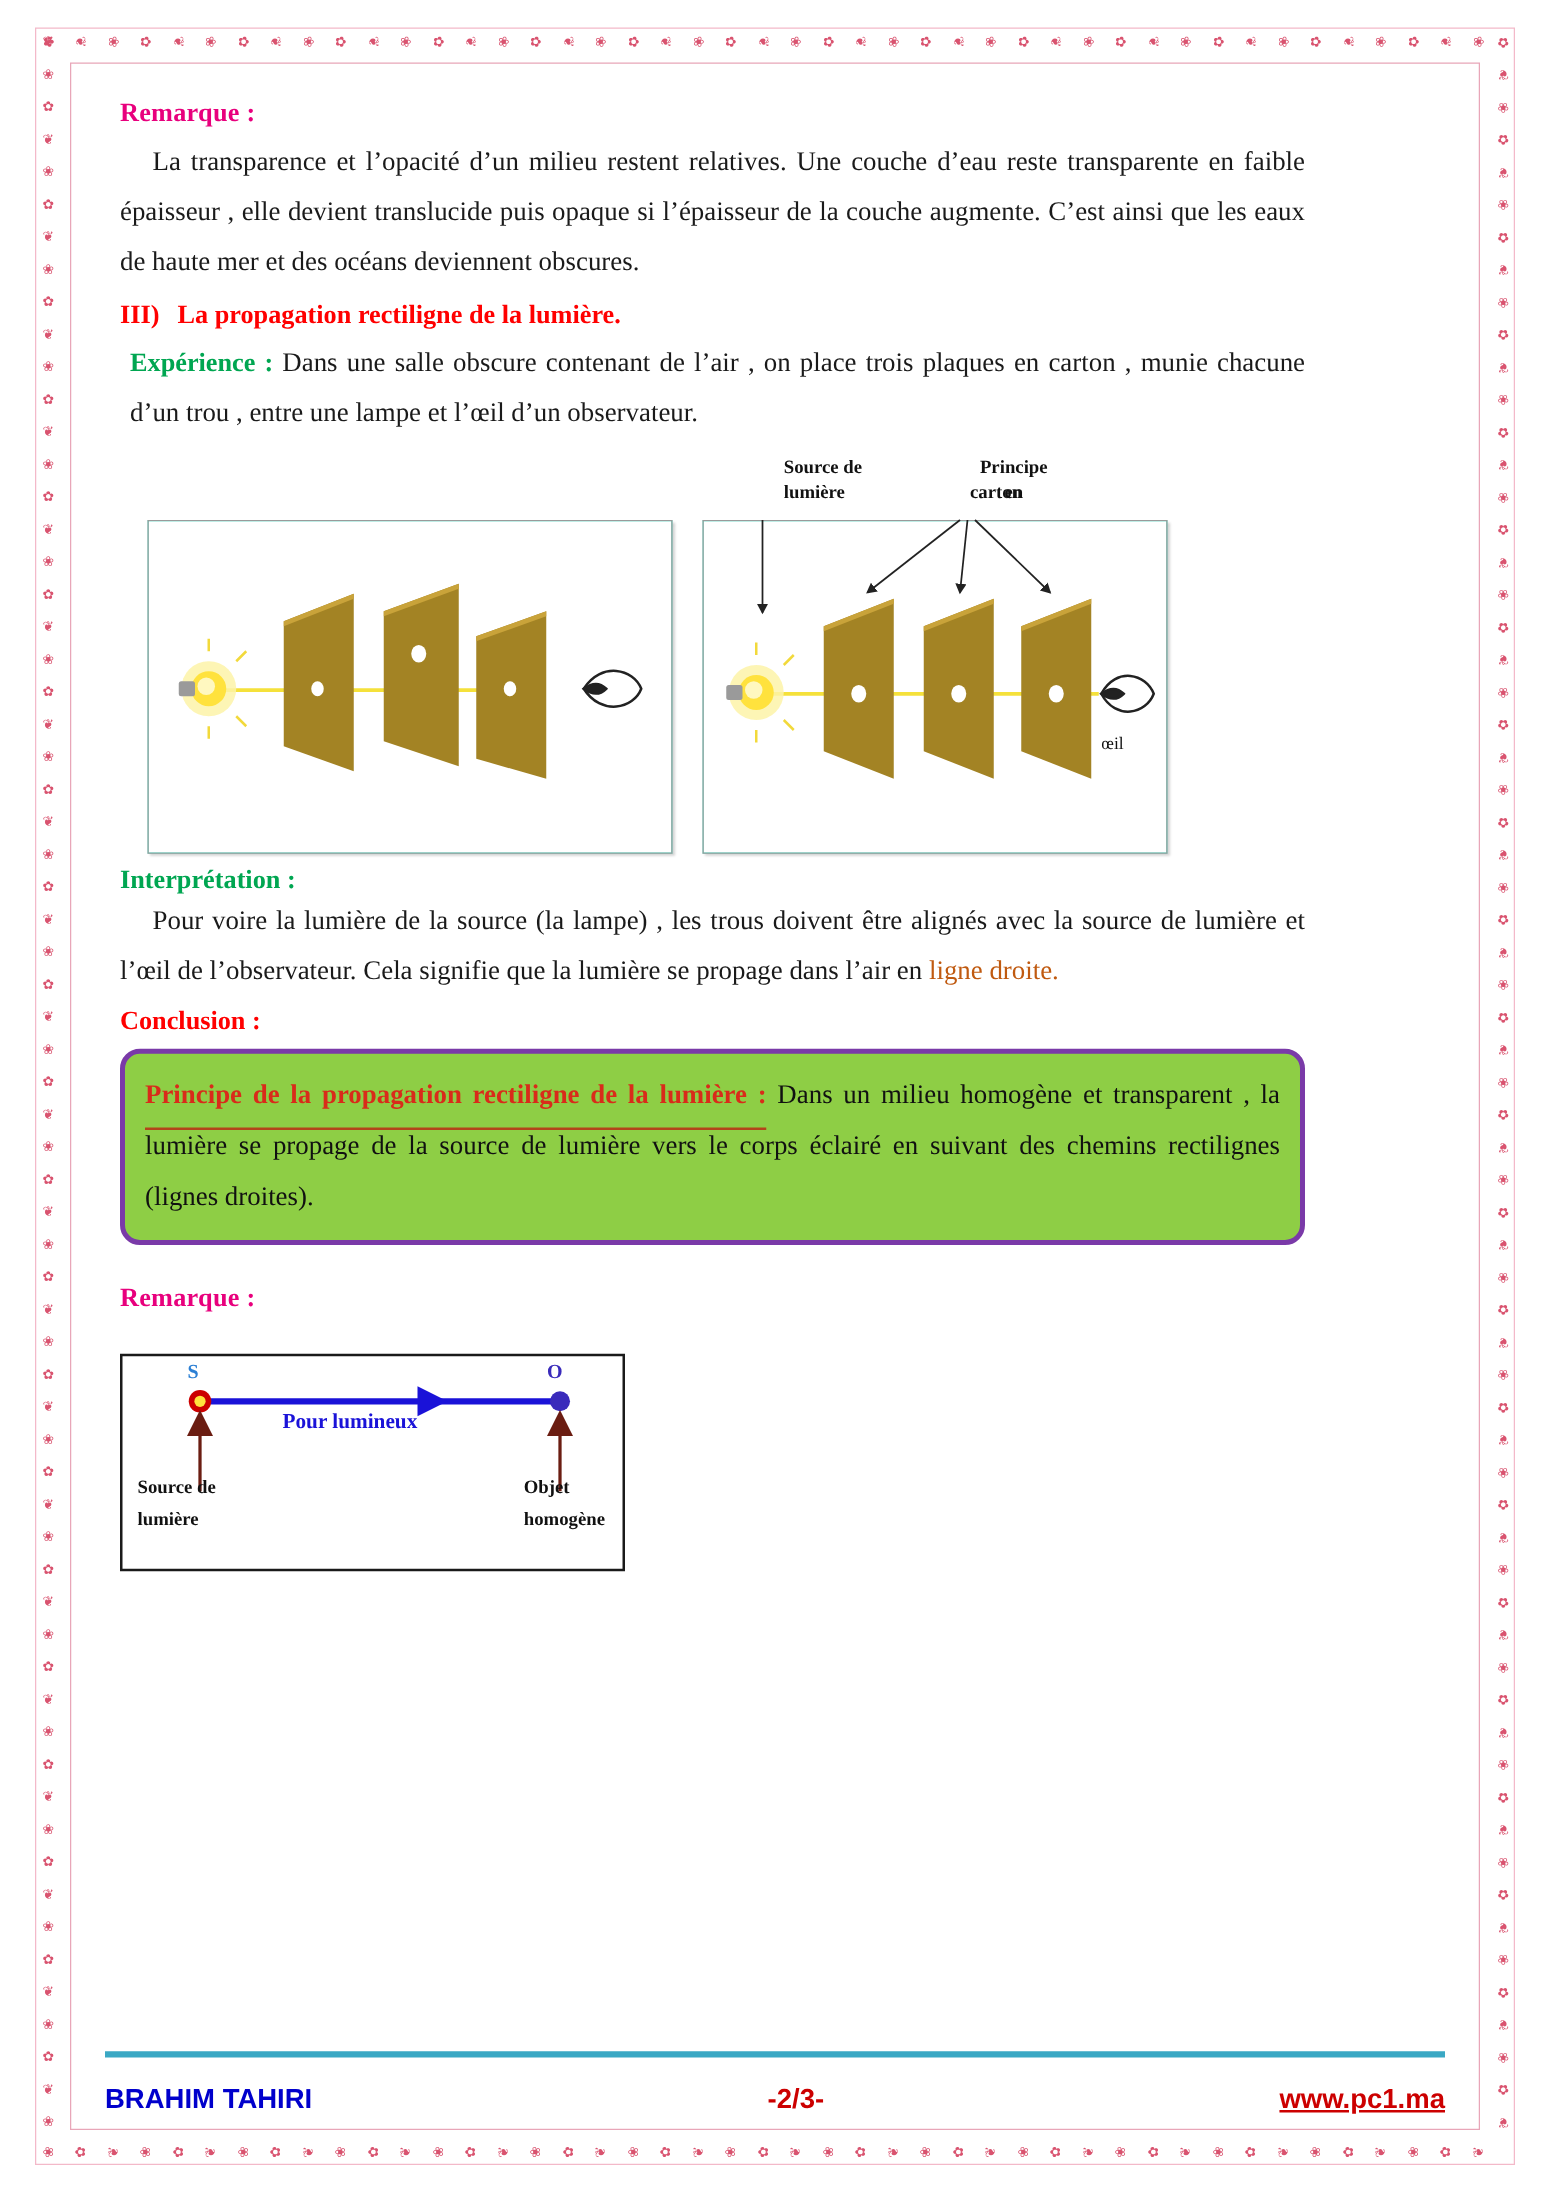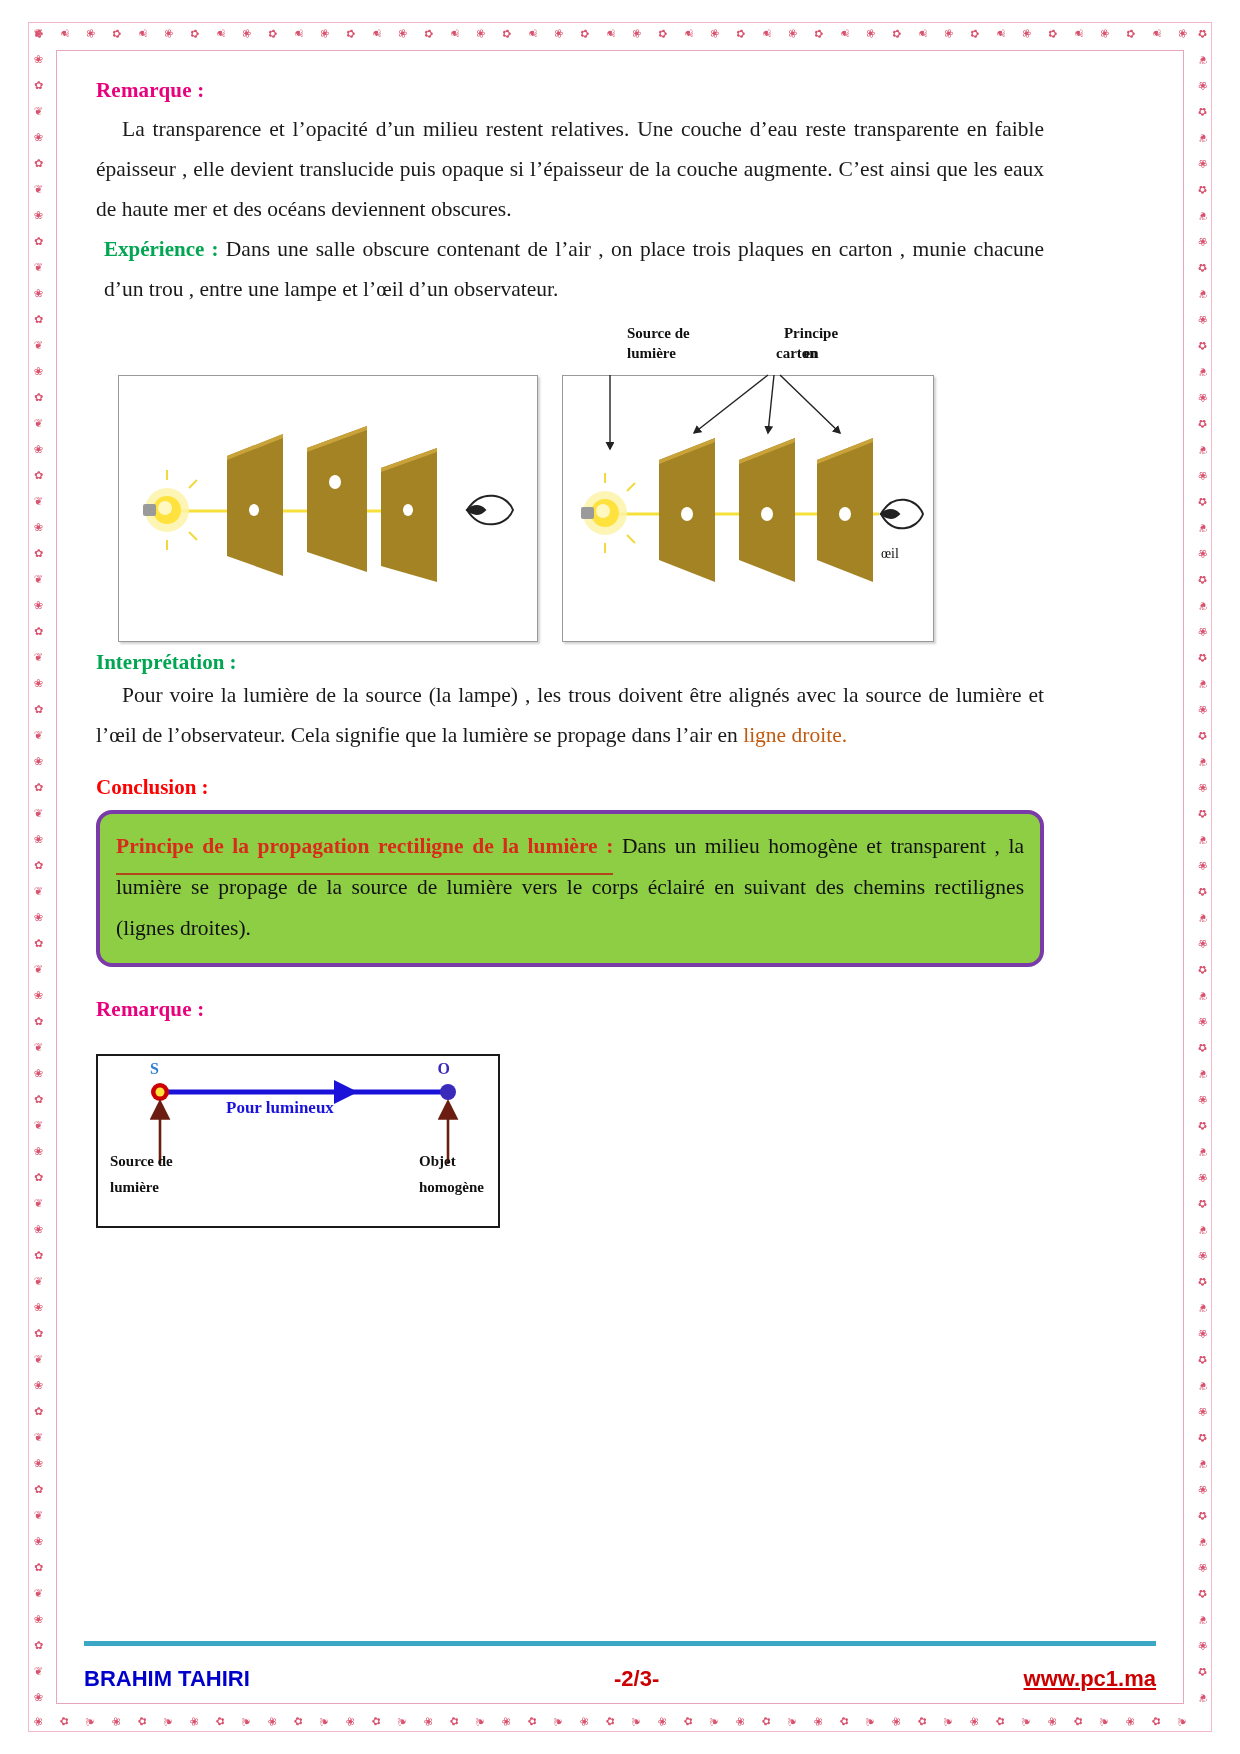--- a/index.html
+++ b/index.html
@@ -35,21 +35,21 @@
     letter-spacing:.2px;margin:0 0 6px 0;
   }
   .lbl-section{
     color:#ff0000;font-size:21px;font-weight:bold;margin:10px 0 6px 0;
   }
   .lbl-section .num{display:inline-block;width:46px;}
   .lbl-green{
     color:#00a651;font-size:21px;font-weight:bold;
   }
   .lbl-red{
-    color:#ff0000;font-size:21px;font-weight:bold;margin:20px 0 4px 0;
+    color:#ff0000;font-size:21px;font-weight:bold;margin:8px 0 4px 0;
   }
 
   p.body{
     font-size:21.5px;line-height:40px;color:#1a1a1a;margin:0;
     text-align:justify;
   }
   p.body.indent{text-indent:26px;}
   .orange{color:#c05a10;}
 
   
@@ -352,20 +352,23 @@
     <span class="floral" style="left: 1152px; top: 1716px; transform: rotate(270deg);">✿</span>
     <span class="floral" style="left: 1178px; top: 28px; transform: rotate(90deg);">❀</span>
     <span class="floral" style="left: 1178px; top: 1716px; transform: rotate(270deg);">❦</span>
   </div>
 
 <div class="content">
 
   <div class="lbl-remarque">Remarque :</div>
   <p class="body indent">La transparence et l’opacité  d’un milieu restent relatives. Une couche d’eau reste transparente en faible épaisseur , elle devient translucide puis opaque si l’épaisseur de la couche augmente. C’est ainsi que les eaux de haute mer et des océans deviennent obscures.</p>
 
+  <div class="lbl-section">
+    <span class="num">III)</span><span>La propagation rectiligne de la lumière.</span>
+  </div>
 
   <p class="body" style="margin-left:8px;">
     <span class="lbl-green">Expérience :</span><span> Dans une salle obscure contenant de l’air , on place trois plaques en carton , munie chacune d’un trou , entre une lampe et l’œil d’un observateur.</span>
   </p>
 
   <div class="figs">
 
     <div>
       <div style="height:52px"></div>
       <div class="figbox fig-left">

